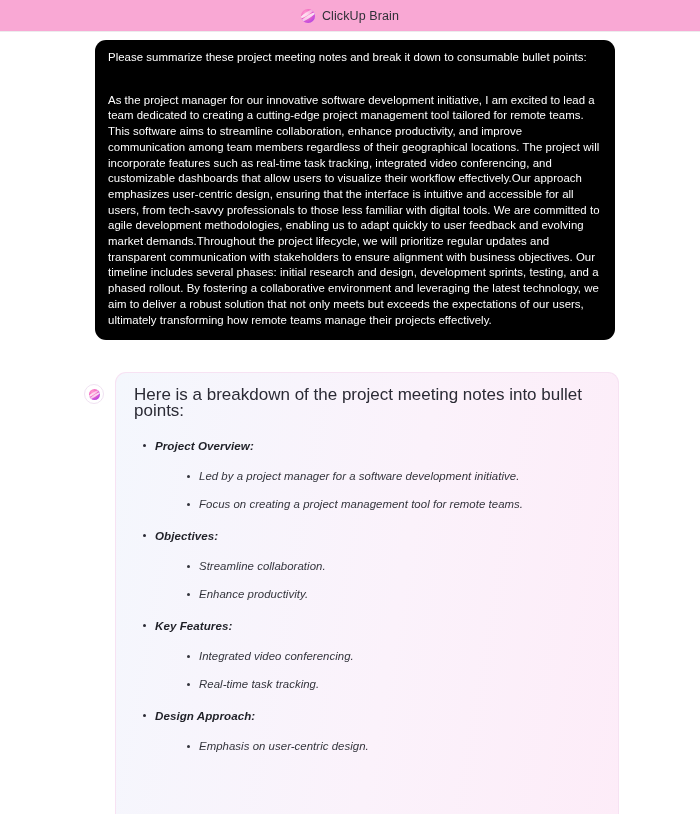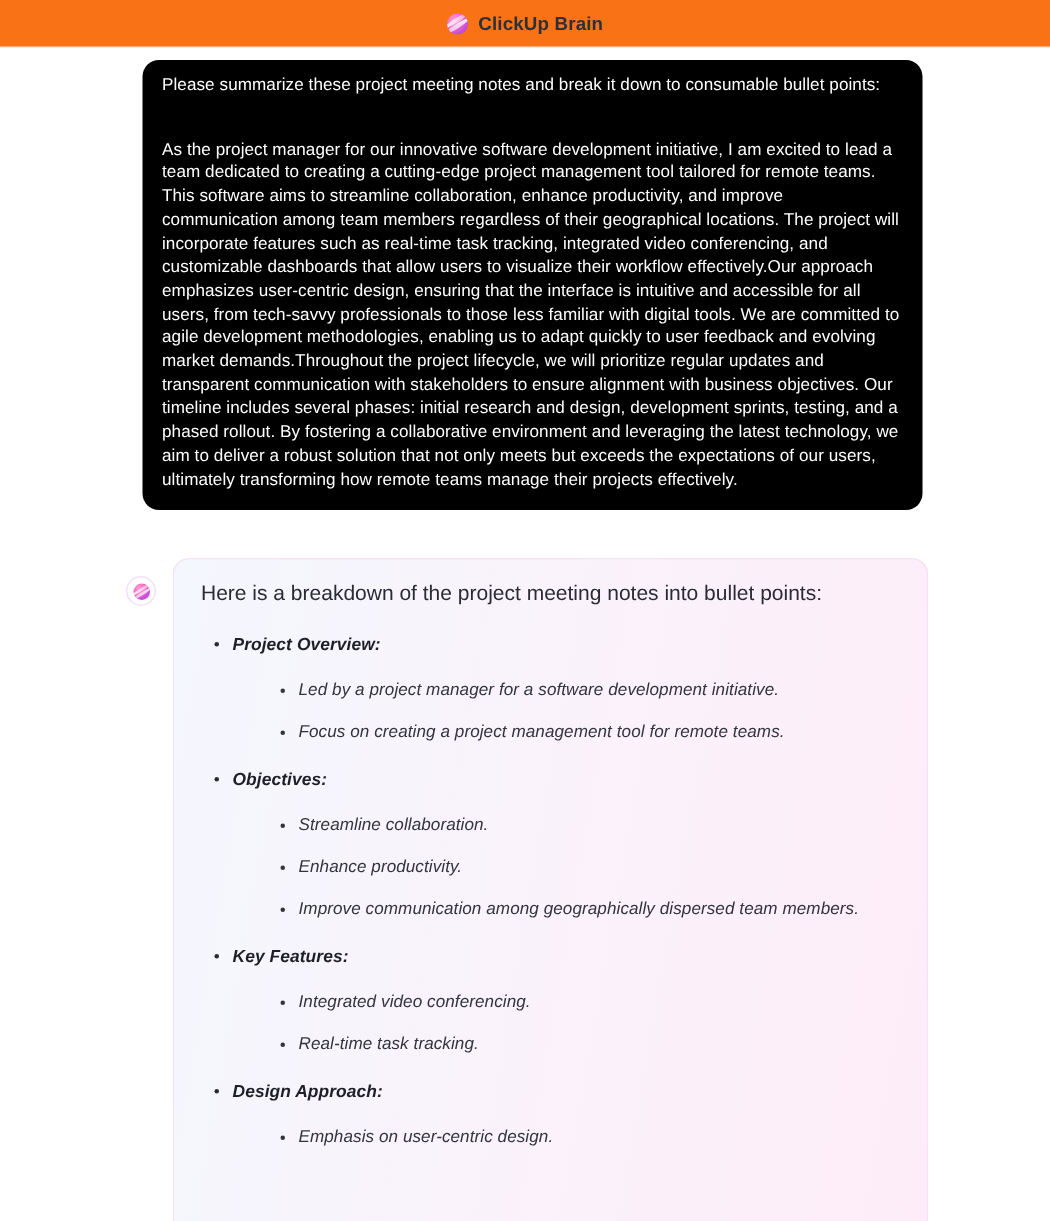--- a/index.html
+++ b/index.html
@@ -17,22 +17,21 @@
   }
 
   
   .topbar {
     height: 32px;
     box-sizing: border-box;
     border-bottom: 1px solid #ececed;
     display: flex;
     align-items: center;
     justify-content: center;
-    background: #f97316;
-    font-weight: bold;
+    background: #f9a8d4;
   }
   .brand {
     display: flex;
     align-items: center;
     gap: 7px;
   }
   .brand-label {
     font-size: 12.5px;
     color: #2f3037;
     letter-spacing: .1px;
@@ -128,21 +127,21 @@
     box-sizing: border-box;
     background: linear-gradient(100deg, #f4f7fd 0%, #fbf2fb 55%, #fdecf8 100%);
     border: 1px solid #f7e2f3;
     border-bottom: none;
     border-radius: 11px 11px 0 0;
     padding: 14px 16px 0 16px;
     min-height: 470px;
   }
   .answer-intro {
     margin: 0 0 0 2px;
-    font-size: 14px;
+    font-size: 17px;
     line-height: 16px;
     color: #2b2b35;
   }
 
   .outline {
     list-style: none;
     margin: 19px 0 0 0;
     padding: 0 0 0 10px;
   }
   .outline > li {
@@ -224,21 +223,20 @@
             <ul class="sub-list">
               <li>Led by a project manager for a software development initiative.</li>
               <li>Focus on creating a project management tool for remote teams.</li>
             </ul>
           </li>
           <li>
             <div class="section-title">Objectives:</div>
             <ul class="sub-list">
               <li>Streamline collaboration.</li>
               <li>Enhance productivity.</li>
-              <li>Improve communication among geographically dispersed team members.</li>
             </ul>
           </li>
           <li>
             <div class="section-title">Key Features:</div>
             <ul class="sub-list">
               <li>Integrated video conferencing.</li>
               <li>Real-time task tracking.</li>
             </ul>
           </li>
           <li>

